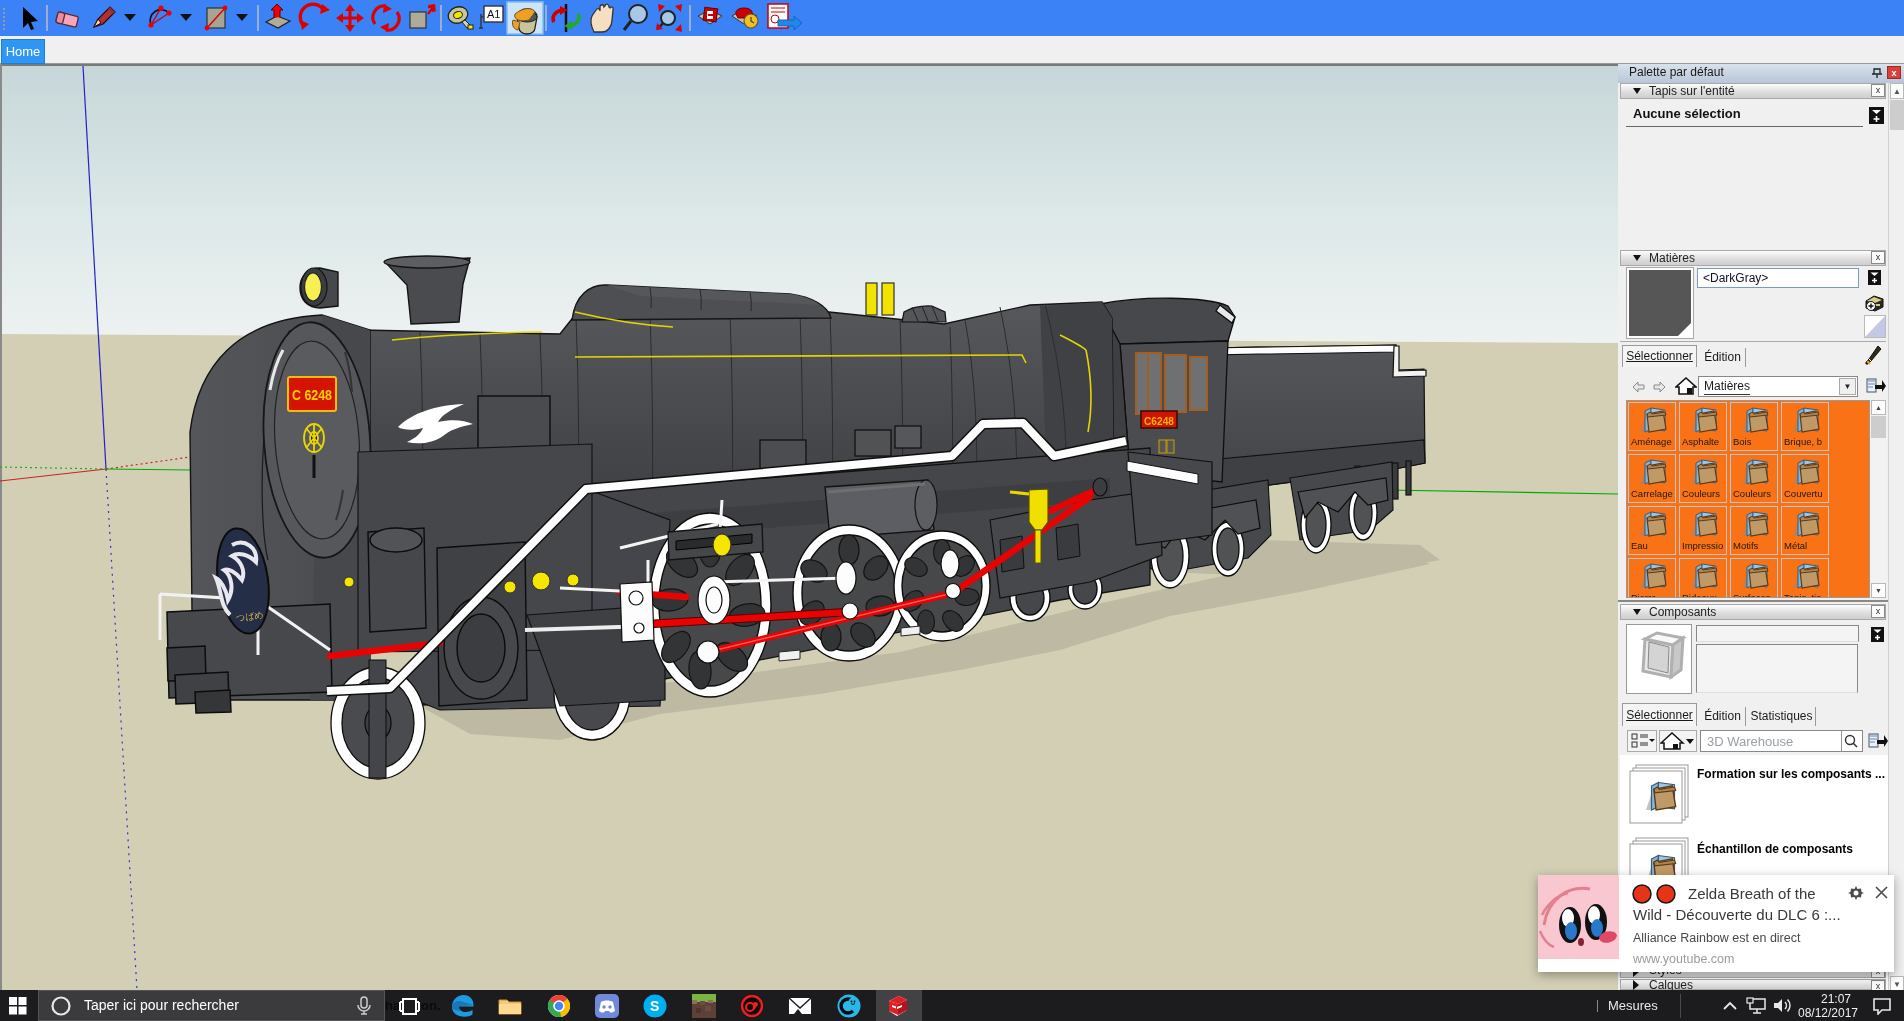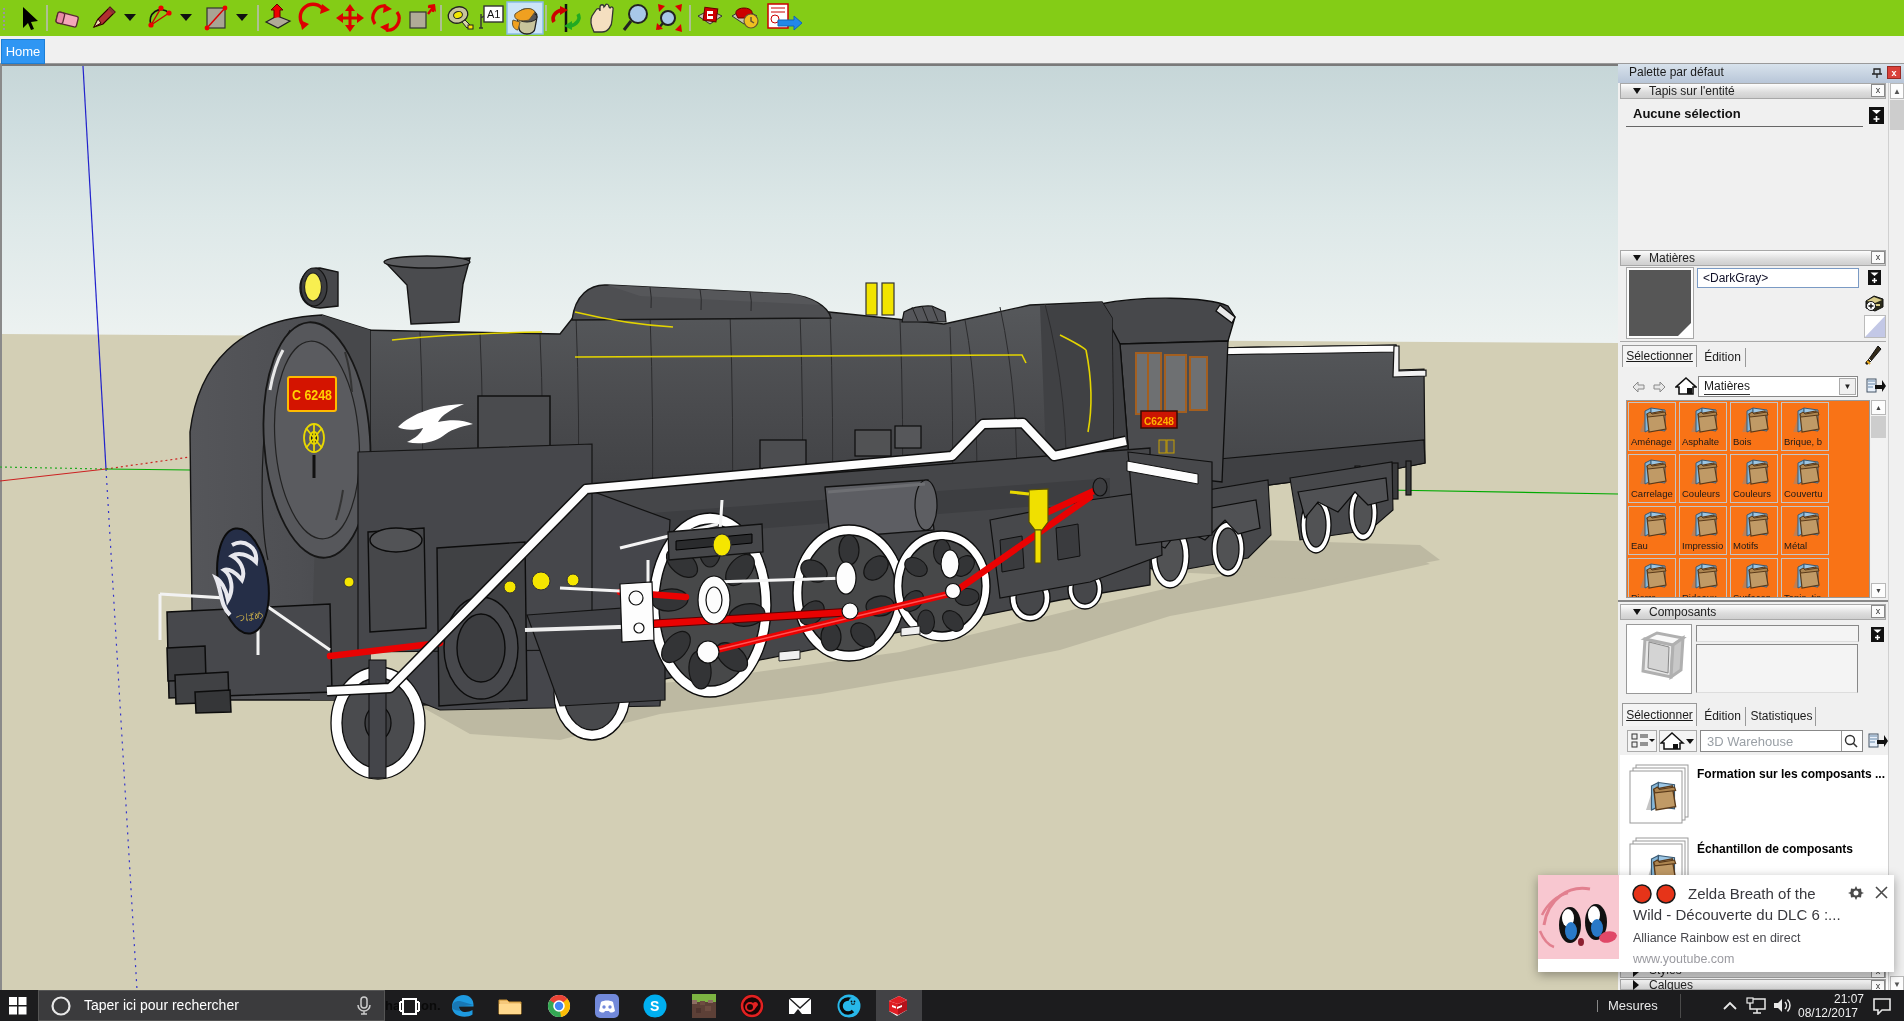--- a/index.html
+++ b/index.html
@@ -1,18 +1,18 @@
 <!DOCTYPE html>
 <html><head>
 <meta charset="utf-8">
 <style>
 *{margin:0;padding:0;box-sizing:border-box}
 html,body{width:1904px;height:1021px;overflow:hidden;font-family:"Liberation Sans",sans-serif;background:#f0f0f0}
 .abs{position:absolute}
-#toolbar{position:absolute;left:0;top:0;width:1904px;height:36px;background:#84cc16}
+#toolbar{position:absolute;left:0;top:0;width:1904px;height:36px;background:#3b82f6}
 #tabbar{position:absolute;left:0;top:36px;width:1904px;height:28px;background:#f0f0f0;border-bottom:1px solid #9a9a9a}
 #hometab{position:absolute;left:1px;top:3px;width:44px;height:25px;background:#2f96f3;color:#fff;font-size:13px;text-align:center;line-height:24px;border:1px solid #1c7fd6}
 #viewport{position:absolute;left:0;top:64px;width:1618px;height:926px}
 #panel{position:absolute;left:1618px;top:64px;width:286px;height:926px;background:#f0f0f0;font-size:12px;color:#1a1a1a}
 #taskbar{position:absolute;left:0;top:990px;width:1904px;height:31px;background:#1c1c1e}
 #notif{position:absolute;left:1538px;top:875px;width:356px;height:97px;background:#fff;box-shadow:0 3px 10px rgba(0,0,0,.35);z-index:50}
 .hdr{position:absolute;left:2px;width:266px;height:16px;background:linear-gradient(#fdfdfd,#dcdcdc 60%,#cfcfcf);border:1px solid #a8a8a8;font-size:12px;color:#222}
 .hdr .tri{position:absolute;left:12px;top:4px;width:0;height:0;border-left:4px solid transparent;border-right:4px solid transparent;border-top:6px solid #111}
 .hdr .t{position:absolute;left:28px;top:0px}
 .xbtn{position:absolute;width:14px;height:13px;background:#fbfbfb;border:1px solid #8a8a8a;font-size:9px;line-height:11px;text-align:center;color:#333}
@@ -810,21 +810,21 @@
     </svg>
 <svg class="abs" style="left:1746px;top:7px" width="22" height="18">
       <rect x="4" y="2" width="15" height="10" fill="none" stroke="#e8e8e8" stroke-width="1.5"></rect>
       <path d="M11 12 L11 16 M7 16 L15 16" stroke="#e8e8e8" stroke-width="1.5"></path>
       <rect x="1" y="1" width="6" height="5" fill="#1c1c1e" stroke="#e8e8e8" stroke-width="1.2"></rect>
     </svg>
 <svg class="abs" style="left:1772px;top:7px" width="22" height="18">
       <path d="M2 6 L6 6 L10 2 L10 15 L6 11 L2 11 Z" fill="#e8e8e8"></path>
       <path d="M13 5 A5 5 0 0 1 13 12 M15.5 2.5 A8.5 8.5 0 0 1 15.5 14.5" fill="none" stroke="#e8e8e8" stroke-width="1.5"></path>
     </svg>
-<div class="abs" style="left:1808px;top:2px;width:56px;text-align:right;font-size:12px;color:#f0f0f0">21:07</div>
+<div class="abs" style="left:1808px;top:2px;width:56px;text-align:center;font-size:12px;color:#f0f0f0">21:07</div>
 <div class="abs" style="left:1793px;top:16px;width:70px;text-align:center;font-size:12px;color:#f0f0f0">08/12/2017</div>
 <svg class="abs" style="left:1872px;top:7px" width="20" height="18">
       <path d="M2 2 L18 2 L18 13 L10 13 L6 17 L6 13 L2 13 Z" fill="none" stroke="#e8e8e8" stroke-width="1.6"></path>
     </svg>
 </div>
 <div id="notif">
 <div class="abs" style="left:0;top:0;width:81px;height:84px;background:#f8c7d0;overflow:hidden">
 <svg width="81" height="84">
         <path d="M8 64 C2 42 12 20 34 16 C58 12 76 28 78 50 L78 84 L8 84 Z" fill="#f8c7d0"></path>
         <path d="M6 50 C10 24 30 10 52 14" fill="none" stroke="#e2808f" stroke-width="3"></path>

